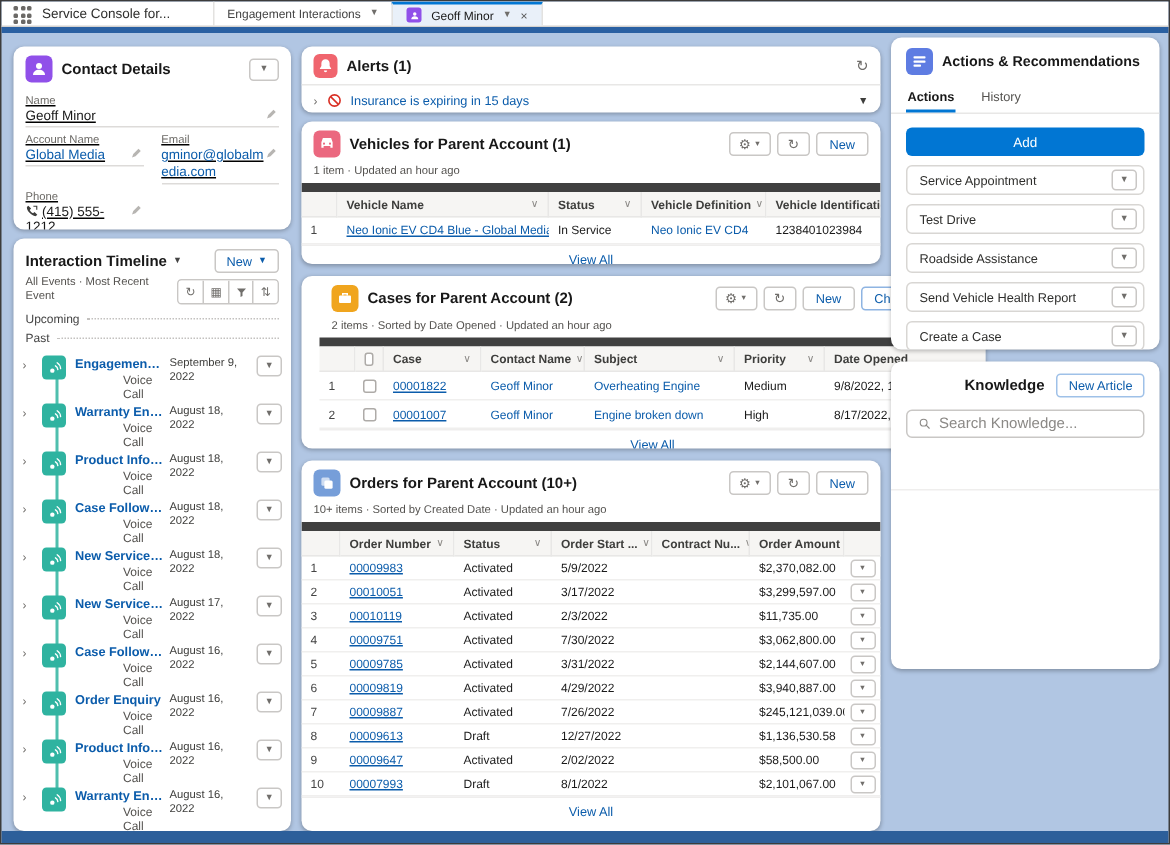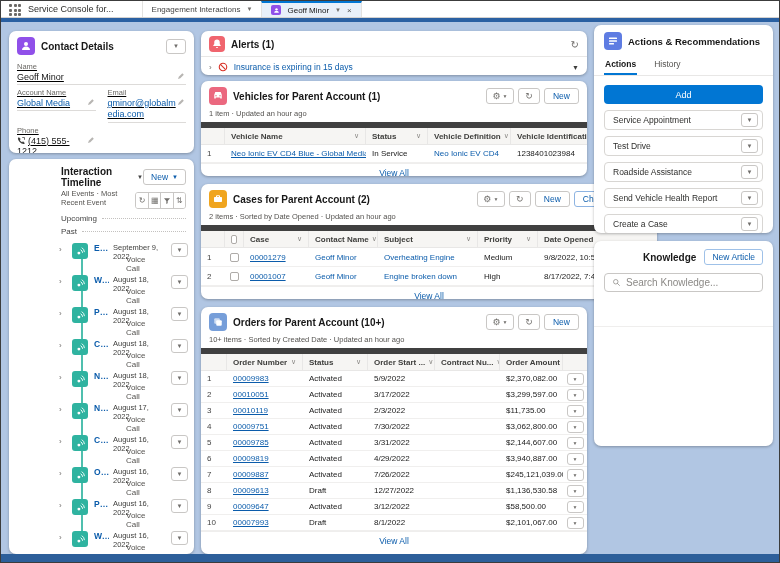--- a/index.html
+++ b/index.html
@@ -37,21 +37,21 @@
   .field { min-width:0;text-decoration:underline; }
   .field.full { grid-column:1/3; }
   .flabel { font-size:7.5px; color:#6b6965; margin:3px 0 1px; }
   .fval { display:flex; justify-content:space-between; align-items:flex-start; border-bottom:1px solid #dddbd9; padding-bottom:2px; font-size:9px; color:#181818; min-height:13px; }
   .fval .txt { min-width:0; }
   .fval .break { word-break:break-all; line-height:1.2; }
   .pencil { min-width:9px; }
   .pencil svg { width:8px; height:8px; }
   .phoneglyph svg { width:9px; height:9px; vertical-align:-1px; margin-right:2px; }
   
-  #card-timeline { left:8px; top:158px; width:185px; height:395px;padding-left:44px; }
+  #card-timeline { left:8px; top:158px; width:185px; height:395px; }
   .tl-head { display:flex; align-items:center; padding:7px 8px 1px; }
   .tl-title { font-size:10px; font-weight:bold; color:#181818; }
   .tl-title-ch { font-size:6px; color:#444; margin-left:4px; }
   .btn-new { margin-left:auto; border:1px solid #c9c7c5; border-radius:3px; background:#fff; height:16px; padding:0 7px; display:flex; align-items:center; gap:4px; font-size:8.5px; color:#0b5cab; cursor:pointer; }
   .btn-new .chev { font-size:6px; color:#0b5cab; }
   .tl-sub { display:flex; align-items:flex-end; padding:0 8px 3px; }
   .tl-filter { font-size:7.5px; color:#54524f; padding-bottom:2px; }
   .icongroup { margin-left:auto; display:flex; border:1px solid #c9c7c5; border-radius:3px; overflow:hidden; }
   .icongroup .ib { width:17px; height:15px; display:flex; align-items:center; justify-content:center; font-size:8px; color:#706e6b; background:#fff; border-left:1px solid #c9c7c5; cursor:pointer; }
   .icongroup .ib:first-child { border-left:none; }
@@ -83,21 +83,21 @@
   .thch { font-size:7px; color:#8b8986; font-weight:normal; }
   .tc { display:flex; align-items:center; gap:4px; font-size:8px; color:#1a1a1a; padding:0 6px; overflow:hidden; white-space:nowrap; }
   .drow { border-bottom:1px solid #f0efee; }
   .rownum { color:#444; }
   .cb { width:9px; height:9px; border:1px solid #aeaba8; border-radius:2px; background:#fff; cursor:pointer; }
   .vt-row { display:grid; grid-template-columns:24px 141px 62px 83px 1fr; }
   .ct-row { display:grid; grid-template-columns:24px 19px 65px 69px 100px 60px 1fr; }
   .ot-row { display:grid; grid-template-columns:26px 76px 65px 67px 65px 1fr 24px; }
   
   #card-vehicles { left:200px; top:80px; width:386px; height:95px; }
-  #card-cases    { left:200px; top:183px; width:456px; height:115px; }
+  #card-cases    { left:200px; top:183px; width:456px; height:115px;padding-left:12px; }
   #card-orders   { left:200px; top:306px; width:386px; height:247px; }
   .head-actions { margin-left:auto; display:flex; gap:4px; align-items:center; }
   .vt-row.drow { height:18px; } .ct-row.drow { height:19px; } .ot-row.drow { height:16px; }
   .row-dd { width:17px; height:12px; font-size:5px; justify-self:center; align-self:center; }
   .btn-chowner { border-color:#8eb4e2; }
   
   #card-actions { left:593px; top:24px; width:179px; height:208px; }
   .ar-tabs { display:flex; gap:16px; padding:3px 10px 0; border-bottom:1px solid #e8e7e6; }
   .ar-tab { font-size:8.5px; color:#54524f; padding:3px 1px 4px; cursor:pointer; }
   .ar-tab.active { color:#181818; font-weight:bold; border-bottom:2px solid #0176d3; }
@@ -537,21 +537,21 @@
         </span>
     </div>
     <div id="cases-rows">
 
         <div class="ct-row drow">
           <span class="tc rownum">1</span>
           <span class="tc" style="justify-content:center;padding:0">
             <span class="cb"></span>
           </span>
           <span class="tc">
-            <span class="link u">00001279</span>
+            <span class="link u">00001822</span>
           </span>
           <span class="tc">
             <span class="link">Geoff Minor</span>
           </span>
           <span class="tc">
             <span class="link">Overheating Engine</span>
           </span>
           <span class="tc">Medium</span>
           <span class="tc">9/8/2022, 10:59</span>
         </div>
@@ -717,21 +717,21 @@
           <span class="tc">$1,136,530.58</span>
           <span class="dd-btn row-dd">▼</span>
         </div>
 
         <div class="ot-row drow">
           <span class="tc rownum">9</span>
           <span class="tc">
             <span class="link u">00009647</span>
           </span>
           <span class="tc">Activated</span>
-          <span class="tc">3/12/2022</span>
+          <span class="tc">2/02/2022</span>
           <span class="tc"></span>
           <span class="tc">$58,500.00</span>
           <span class="dd-btn row-dd">▼</span>
         </div>
 
         <div class="ot-row drow">
           <span class="tc rownum">10</span>
           <span class="tc">
             <span class="link u">00007993</span>
           </span>

